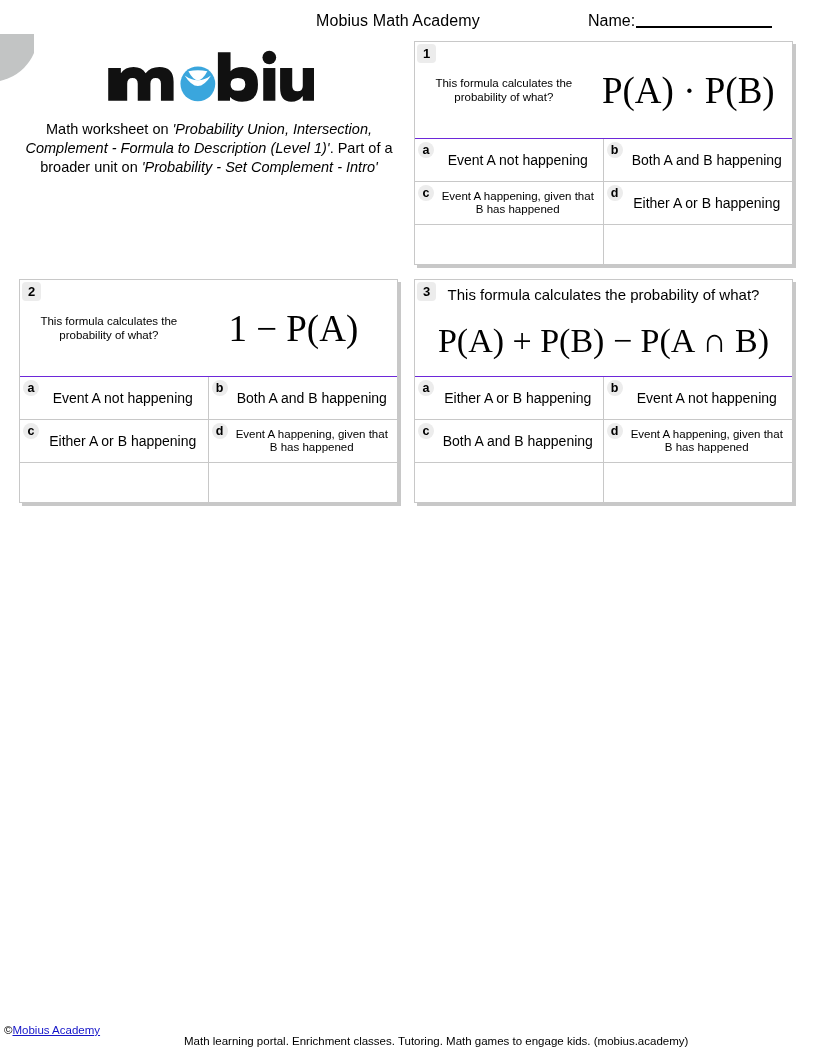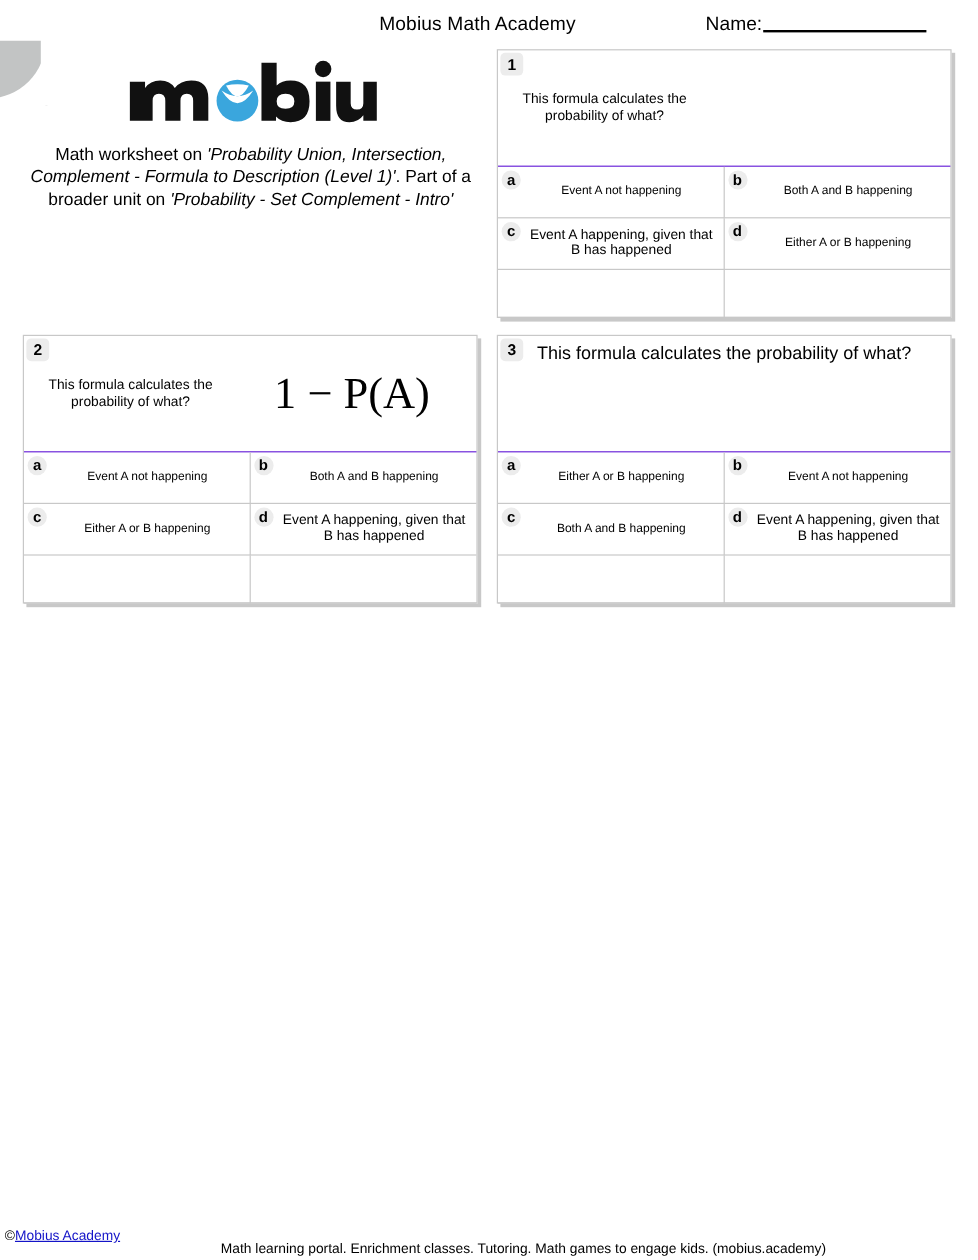--- a/index.html
+++ b/index.html
@@ -180,21 +180,21 @@
     height: 16px;
     border-radius: 50%;
     background: #ececec;
     font-size: 12.5px;
     font-weight: bold;
     line-height: 16px;
     text-align: center;
   }
   .opt-label {
     text-align: center;
-    font-size: 10px;
+    font-size: 14px;
     line-height: 16px;
   }
   .opt-label.small {
     font-size: 11.5px;
     line-height: 13px;
   }
 
   
   .footer {
     position: absolute;
@@ -259,20 +259,21 @@
   <div class="intro-text">
     <span>Math worksheet on </span><i>'Probability Union, Intersection, Complement - Formula to Description (Level 1)'</i><span>. Part of a broader unit on </span><i>'Probability - Set Complement - Intro'</i>
   </div>
 
 </div>
 
 <div class="qcard" id="q1">
   <div class="qnum">1</div>
   <div class="qhead side">
     <div class="prompt">This formula calculates the probability of what?</div>
+    <div class="formula">P(A) · P(B)</div>
   </div>
   <div class="qopts">
     <div class="opt">
       <span class="opt-badge">a</span>
       <span class="opt-label">Event A not happening</span>
     </div>
     <div class="opt">
       <span class="opt-badge">b</span>
       <span class="opt-label">Both A and B happening</span>
     </div>
@@ -314,20 +315,21 @@
     </div>
     <div class="opt blank"></div>
     <div class="opt blank"></div>
   </div>
 </div>
 
 <div class="qcard" id="q3">
   <div class="qnum">3</div>
   <div class="qhead stacked">
     <div class="prompt">This formula calculates the probability of what?</div>
+    <div class="formula">P(A) + P(B) − P(A ∩ B)</div>
   </div>
   <div class="qopts">
     <div class="opt">
       <span class="opt-badge">a</span>
       <span class="opt-label">Either A or B happening</span>
     </div>
     <div class="opt">
       <span class="opt-badge">b</span>
       <span class="opt-label">Event A not happening</span>
     </div>

